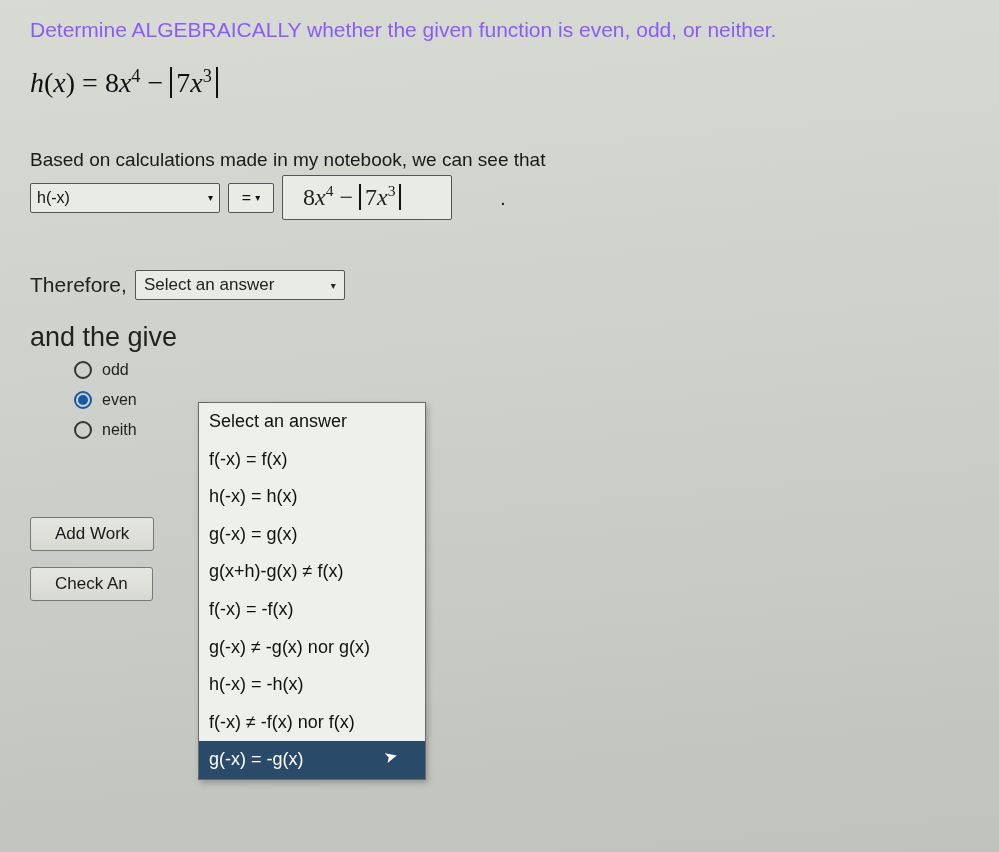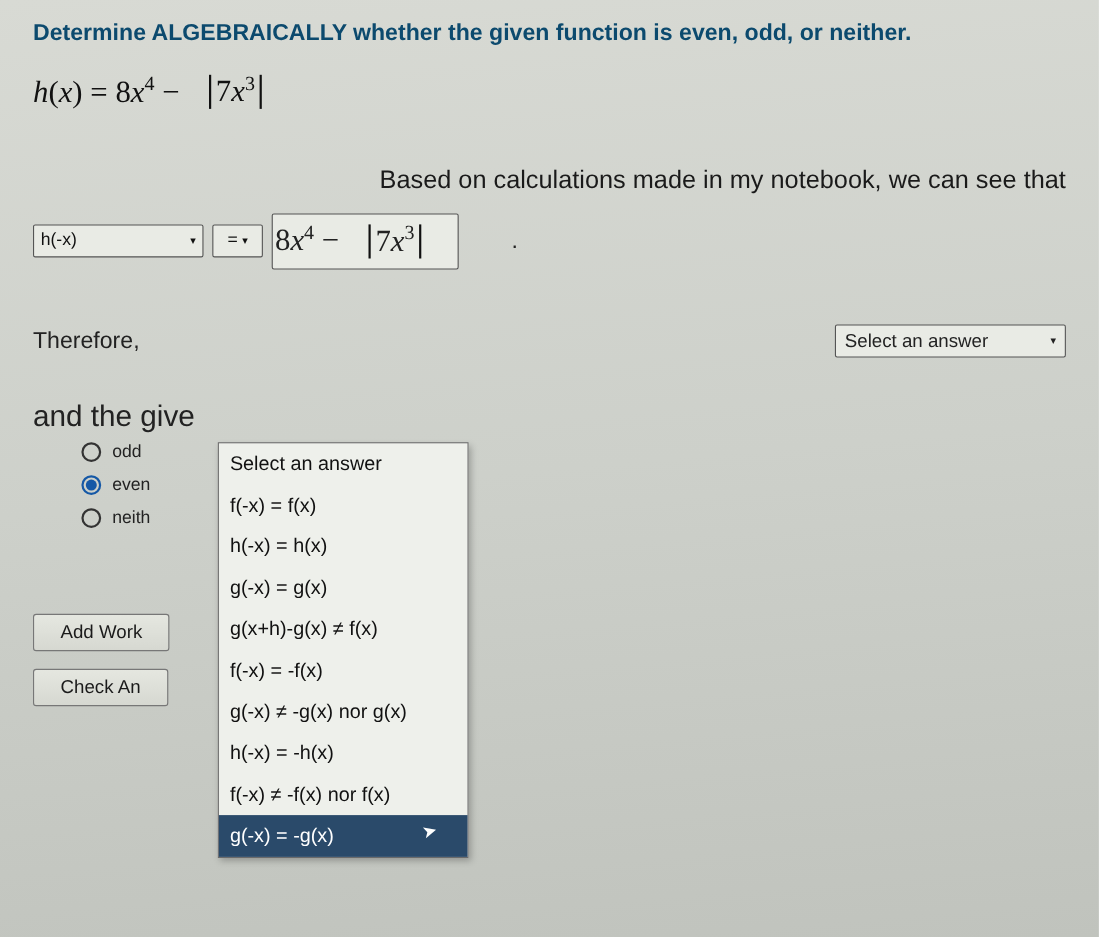--- a/index.html
+++ b/index.html
@@ -8,72 +8,71 @@
     height: 852px;
     background: linear-gradient(175deg, #d8dad4 0%, #cdd0ca 50%, #c0c3bd 100%);
     font-family: "Segoe UI", "Helvetica Neue", Arial, sans-serif;
     color: #222;
     padding: 18px 30px;
     position: relative;
     overflow: hidden;
   }
   .question-text {
     font-size: 21px;
-    font-weight: 700;
-    color: #0c4a6e;
+    font-weight: 400;
+    color: #8b5cf6;
     margin-bottom: 24px;
   }
   .math-func {
     font-family: "Times New Roman", serif;
     font-size: 28px;
     font-style: italic;
     margin-bottom: 50px;
     color: #111;
   }
   .math-func .upright { font-style: normal; }
   .math-func sup { font-size: 0.65em; }
-  .abs-wrap { border-left: 2px solid #111; border-right: 2px solid #111; padding: 0 4px; font-style: normal; margin-left: 20px; }
+  .abs-wrap { border-left: 2px solid #111; border-right: 2px solid #111; padding: 0 4px; font-style: normal; }
   .abs-wrap .it { font-style: italic; }
 
   .subtext {
-    font-size: 23px;
+    font-size: 19px;
     font-weight: 500;
     color: #1a1a1a;
-    margin-bottom: 17px;
-    text-align: right;
+    margin-bottom: 4px;
   }
 
   .row { display: flex; align-items: center; gap: 8px; margin-bottom: 50px; }
   select.ctrl, .fake-select {
     border: 1px solid #555;
     background: #e9ebe5;
     font-size: 16px;
     font-family: inherit;
     padding: 3px 6px;
     height: 30px;
     color: #111;
     border-radius: 2px;
   }
-  .fake-select { width: 155px; display:flex; align-items:center; justify-content:space-between; }
+  .fake-select { width: 190px; display:flex; align-items:center; justify-content:space-between; }
   .fake-select-sm { width: 46px; display:flex; align-items:center; justify-content:center; gap:4px;}
   .dd-caret { font-size: 10px; }
   .math-box {
     border: 1px solid #555;
     background: #e9ebe5;
-    padding: 6px 14px 8px 2px;
+    padding: 6px 14px 8px 20px;
     font-family: "Times New Roman", serif;
-    font-size: 28px;
+    font-size: 24px;
     font-style: italic;
     min-width: 170px;
     border-radius: 2px;
   }
   .math-box sup { font-size: 0.65em; }
   .math-box .upright { font-style: normal; }
 
-  .therefore-row { display:flex; align-items:center; gap:8px; font-size:21px; font-weight:500; margin-bottom: 38px; position: relative; justify-content: space-between;}
+  .therefore-row { display:flex; align-items:center; gap:8px; font-size:21px; font-weight:500; margin-bottom: 22px; position: relative;}
   .therefore-select {
     border: 1px solid #555;
     background: #e9ebe5;
     font-size: 17px;
     padding: 3px 8px;
     height: 30px;
     width: 210px;
     display:flex; align-items:center; justify-content:space-between;
     border-radius: 2px;
   }

